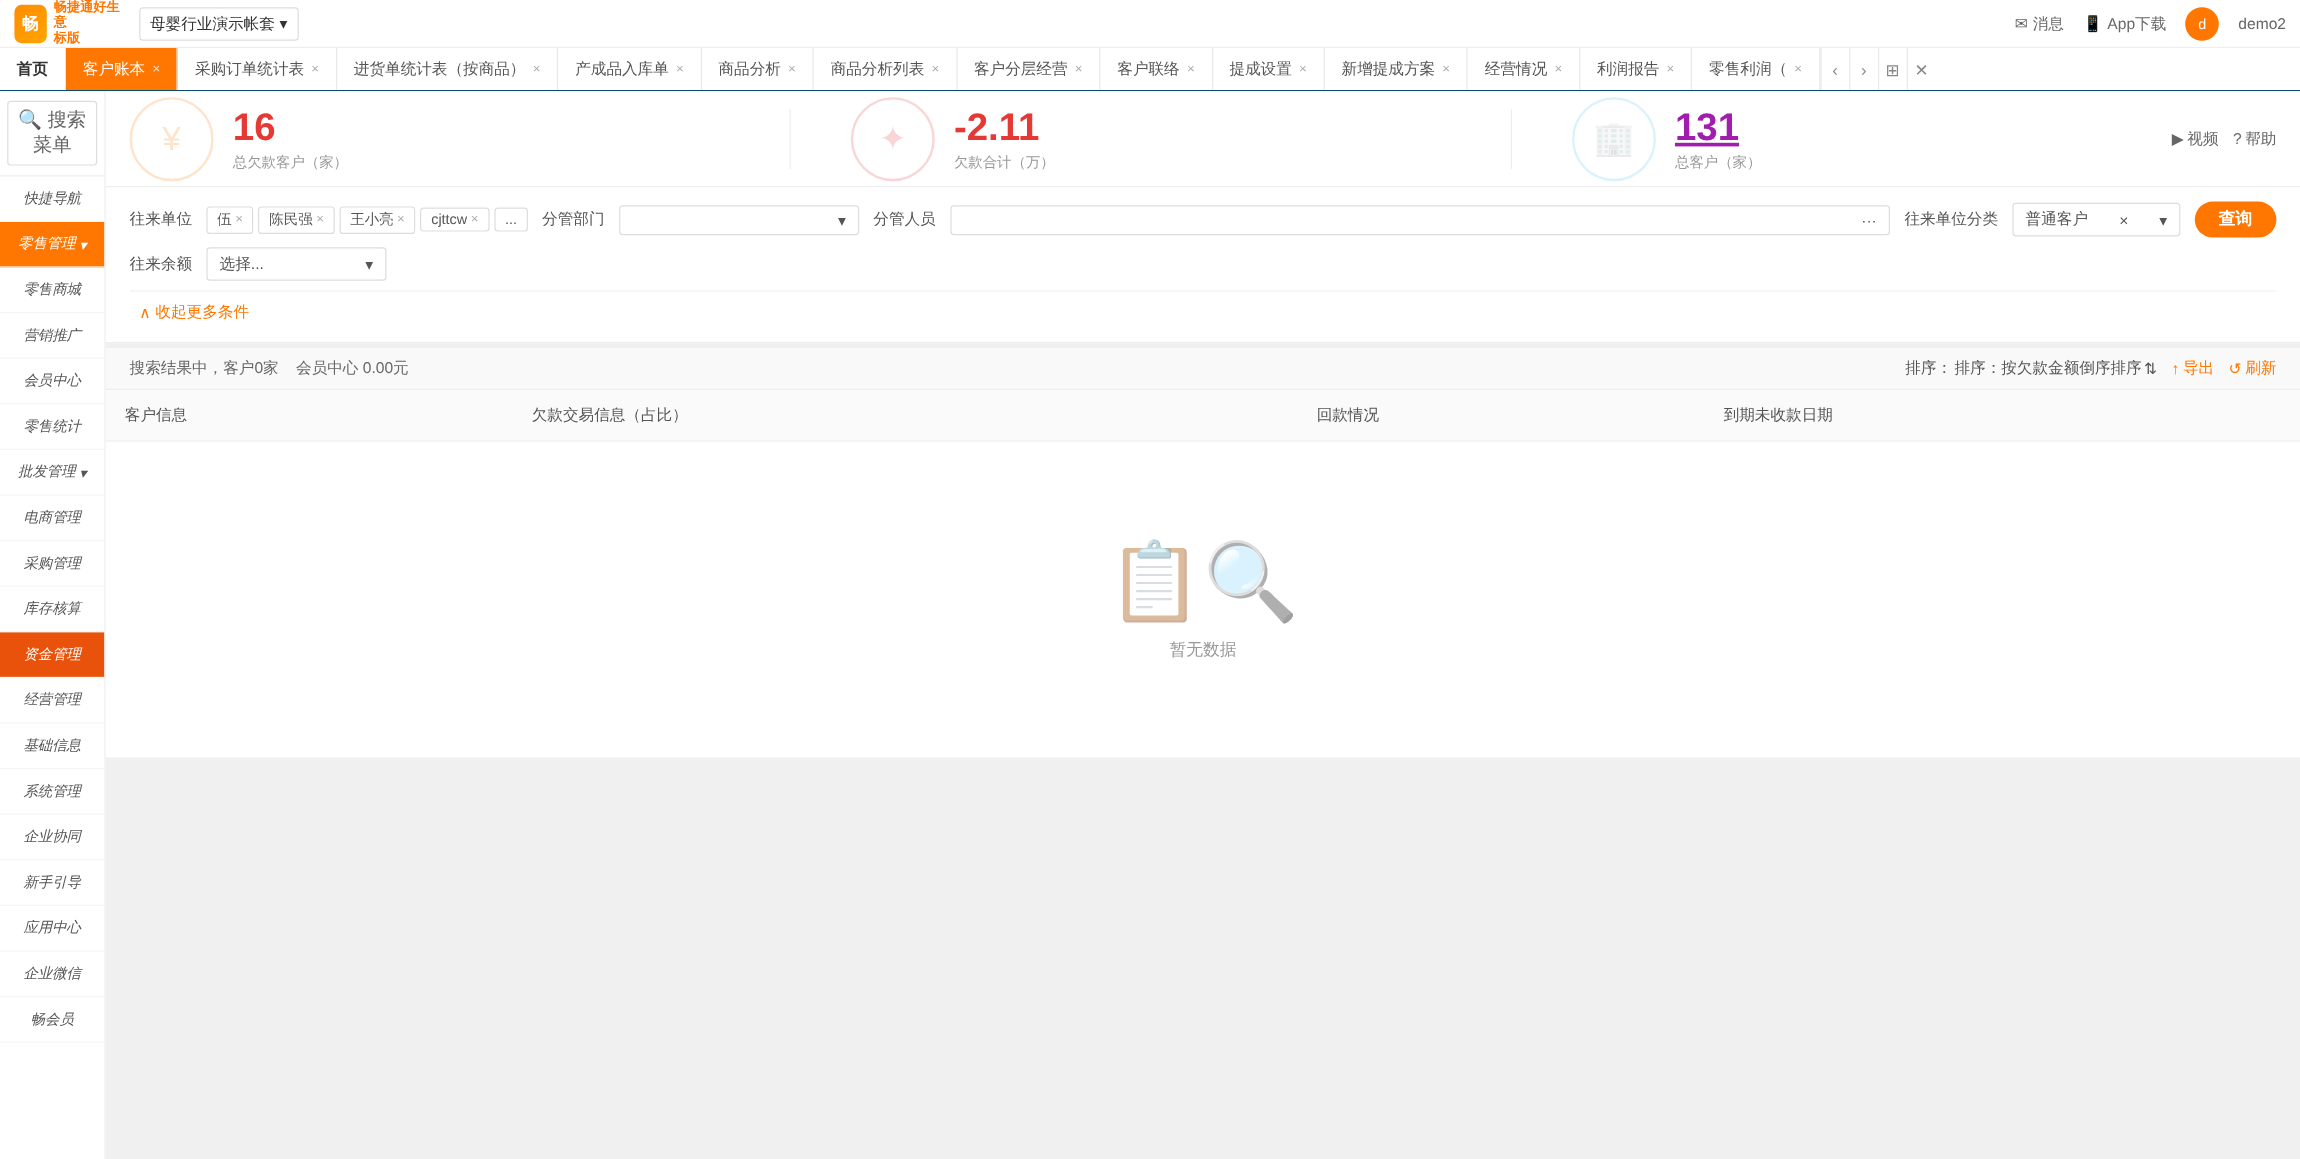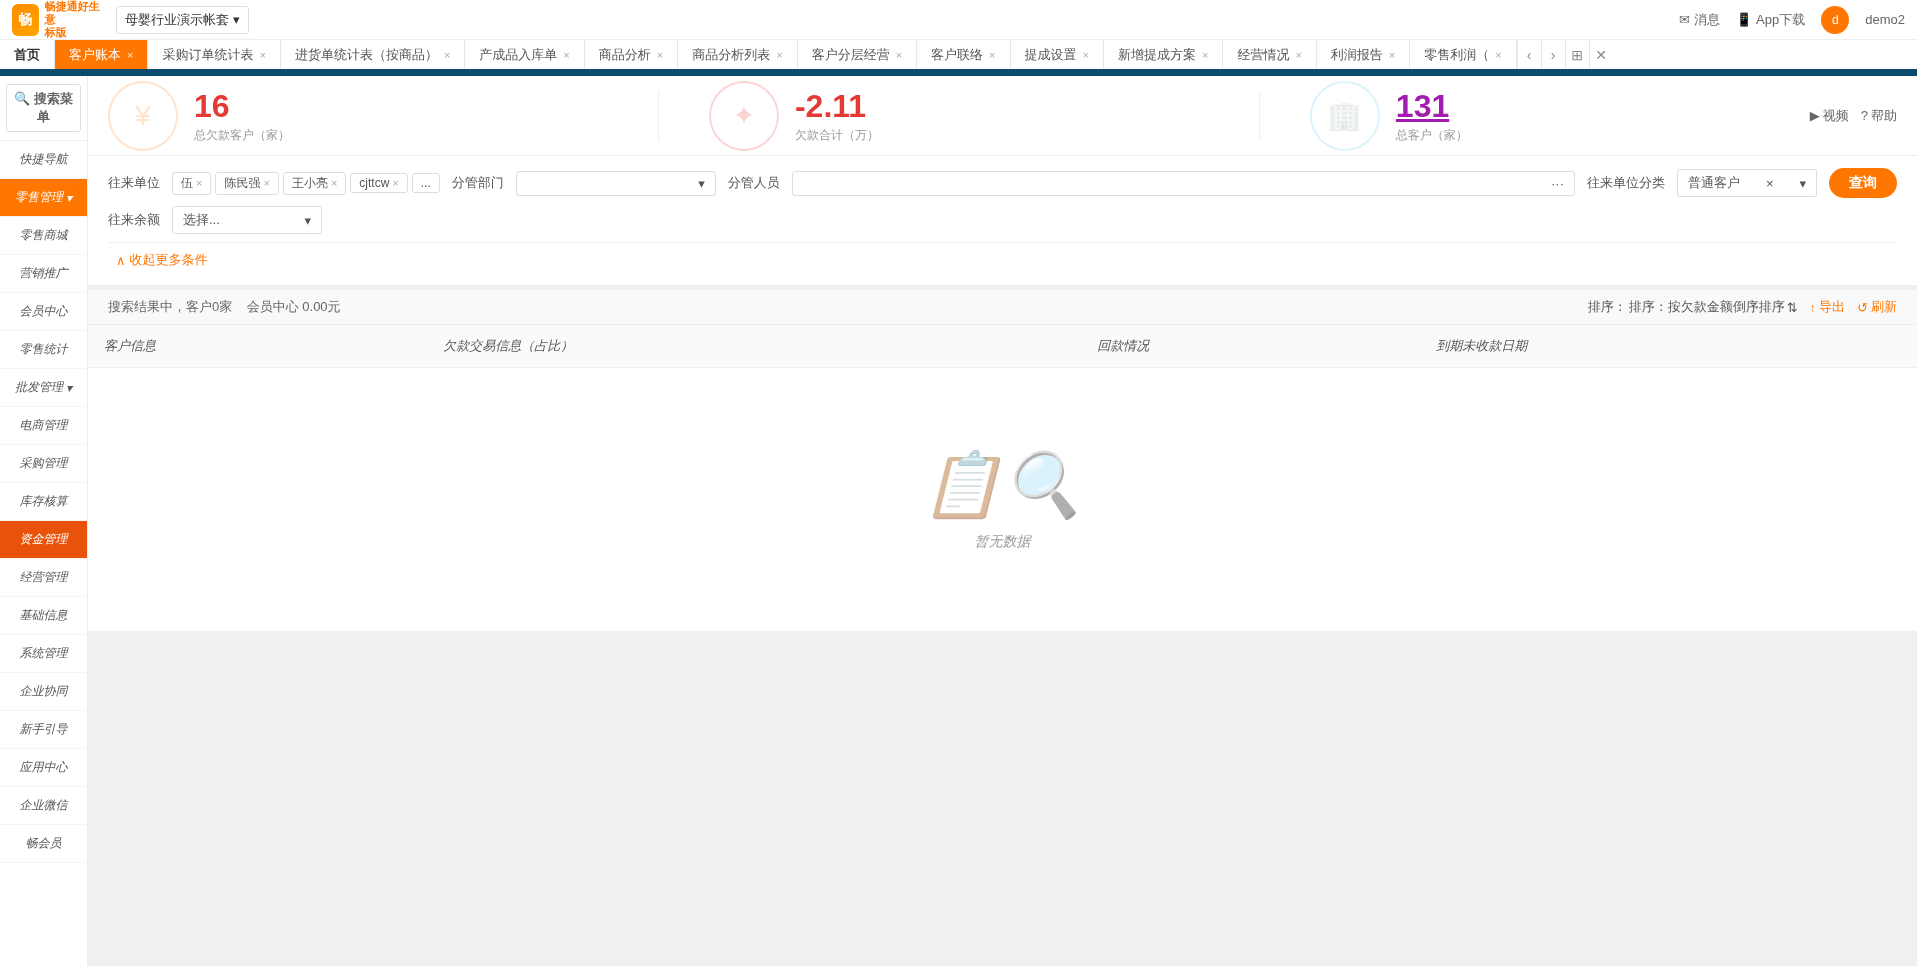--- a/index.html
+++ b/index.html
@@ -21,21 +21,21 @@
     .logo-text { font-size: 11px; color: #ff7700; font-weight: bold; line-height: 1.2; }
     .org-selector { display: flex; align-items: center; gap: 4px; font-size: 13px; color: #333; cursor: pointer; padding: 4px 8px; border: 1px solid #ddd; border-radius: 3px; background: #fff; margin-left: 8px; }
     .top-bar-right { display: flex; align-items: center; gap: 16px; font-size: 13px; color: #666; }
     .top-bar-right span { cursor: pointer; display: flex; align-items: center; gap: 4px; }
     .avatar { width: 28px; height: 28px; border-radius: 50%; background: #ff7700; display: flex; align-items: center; justify-content: center; color: #fff; font-size: 12px; }
 
     
     .nav-tabs {
       height: 36px;
       background: #fff;
-      border-bottom: 7px solid #0c4a6e;
+      border-bottom: 1px solid #0c4a6e;
       display: flex;
       align-items: stretch;
       overflow: hidden;
     }
     .nav-tab {
       padding: 0 14px;
       display: flex;
       align-items: center;
       gap: 4px;
       font-size: 13px;
@@ -68,25 +68,24 @@
     .sidebar-search {
       padding: 8px 6px;
       border-bottom: 1px solid #eee;
     }
     .sidebar-search-btn {
       width: 100%;
       padding: 5px 4px;
       background: #fff;
       border: 1px solid #ddd;
       border-radius: 3px;
-      font-size: 13px;
+      font-size: 16px;
       color: #666;
       cursor: pointer;
       text-align: center;
-      font-weight: bold;
     }
     .sidebar-item {
       padding: 10px 4px;
       text-align: center;
       cursor: pointer;
       font-size: 12px;
       color: #555;
       border-bottom: 1px solid #f5f5f5;
       display: flex;
       flex-direction: column;
@@ -542,21 +541,21 @@
           <span>↑</span>
           <span>导出</span>
         </span>
         <span class="action-btn">
           <span>↺</span>
           <span>刷新</span>
         </span>
       </div>
     </div>
 
-    <div style="background:#fff;font-style:italic;">
+    <div style="background:#fff;">
       <table class="data-table">
         <thead>
           <tr>
             <th>
               <span>客户信息</span>
             </th>
             <th>
               <span>欠款交易信息（占比）</span>
             </th>
             <th>

